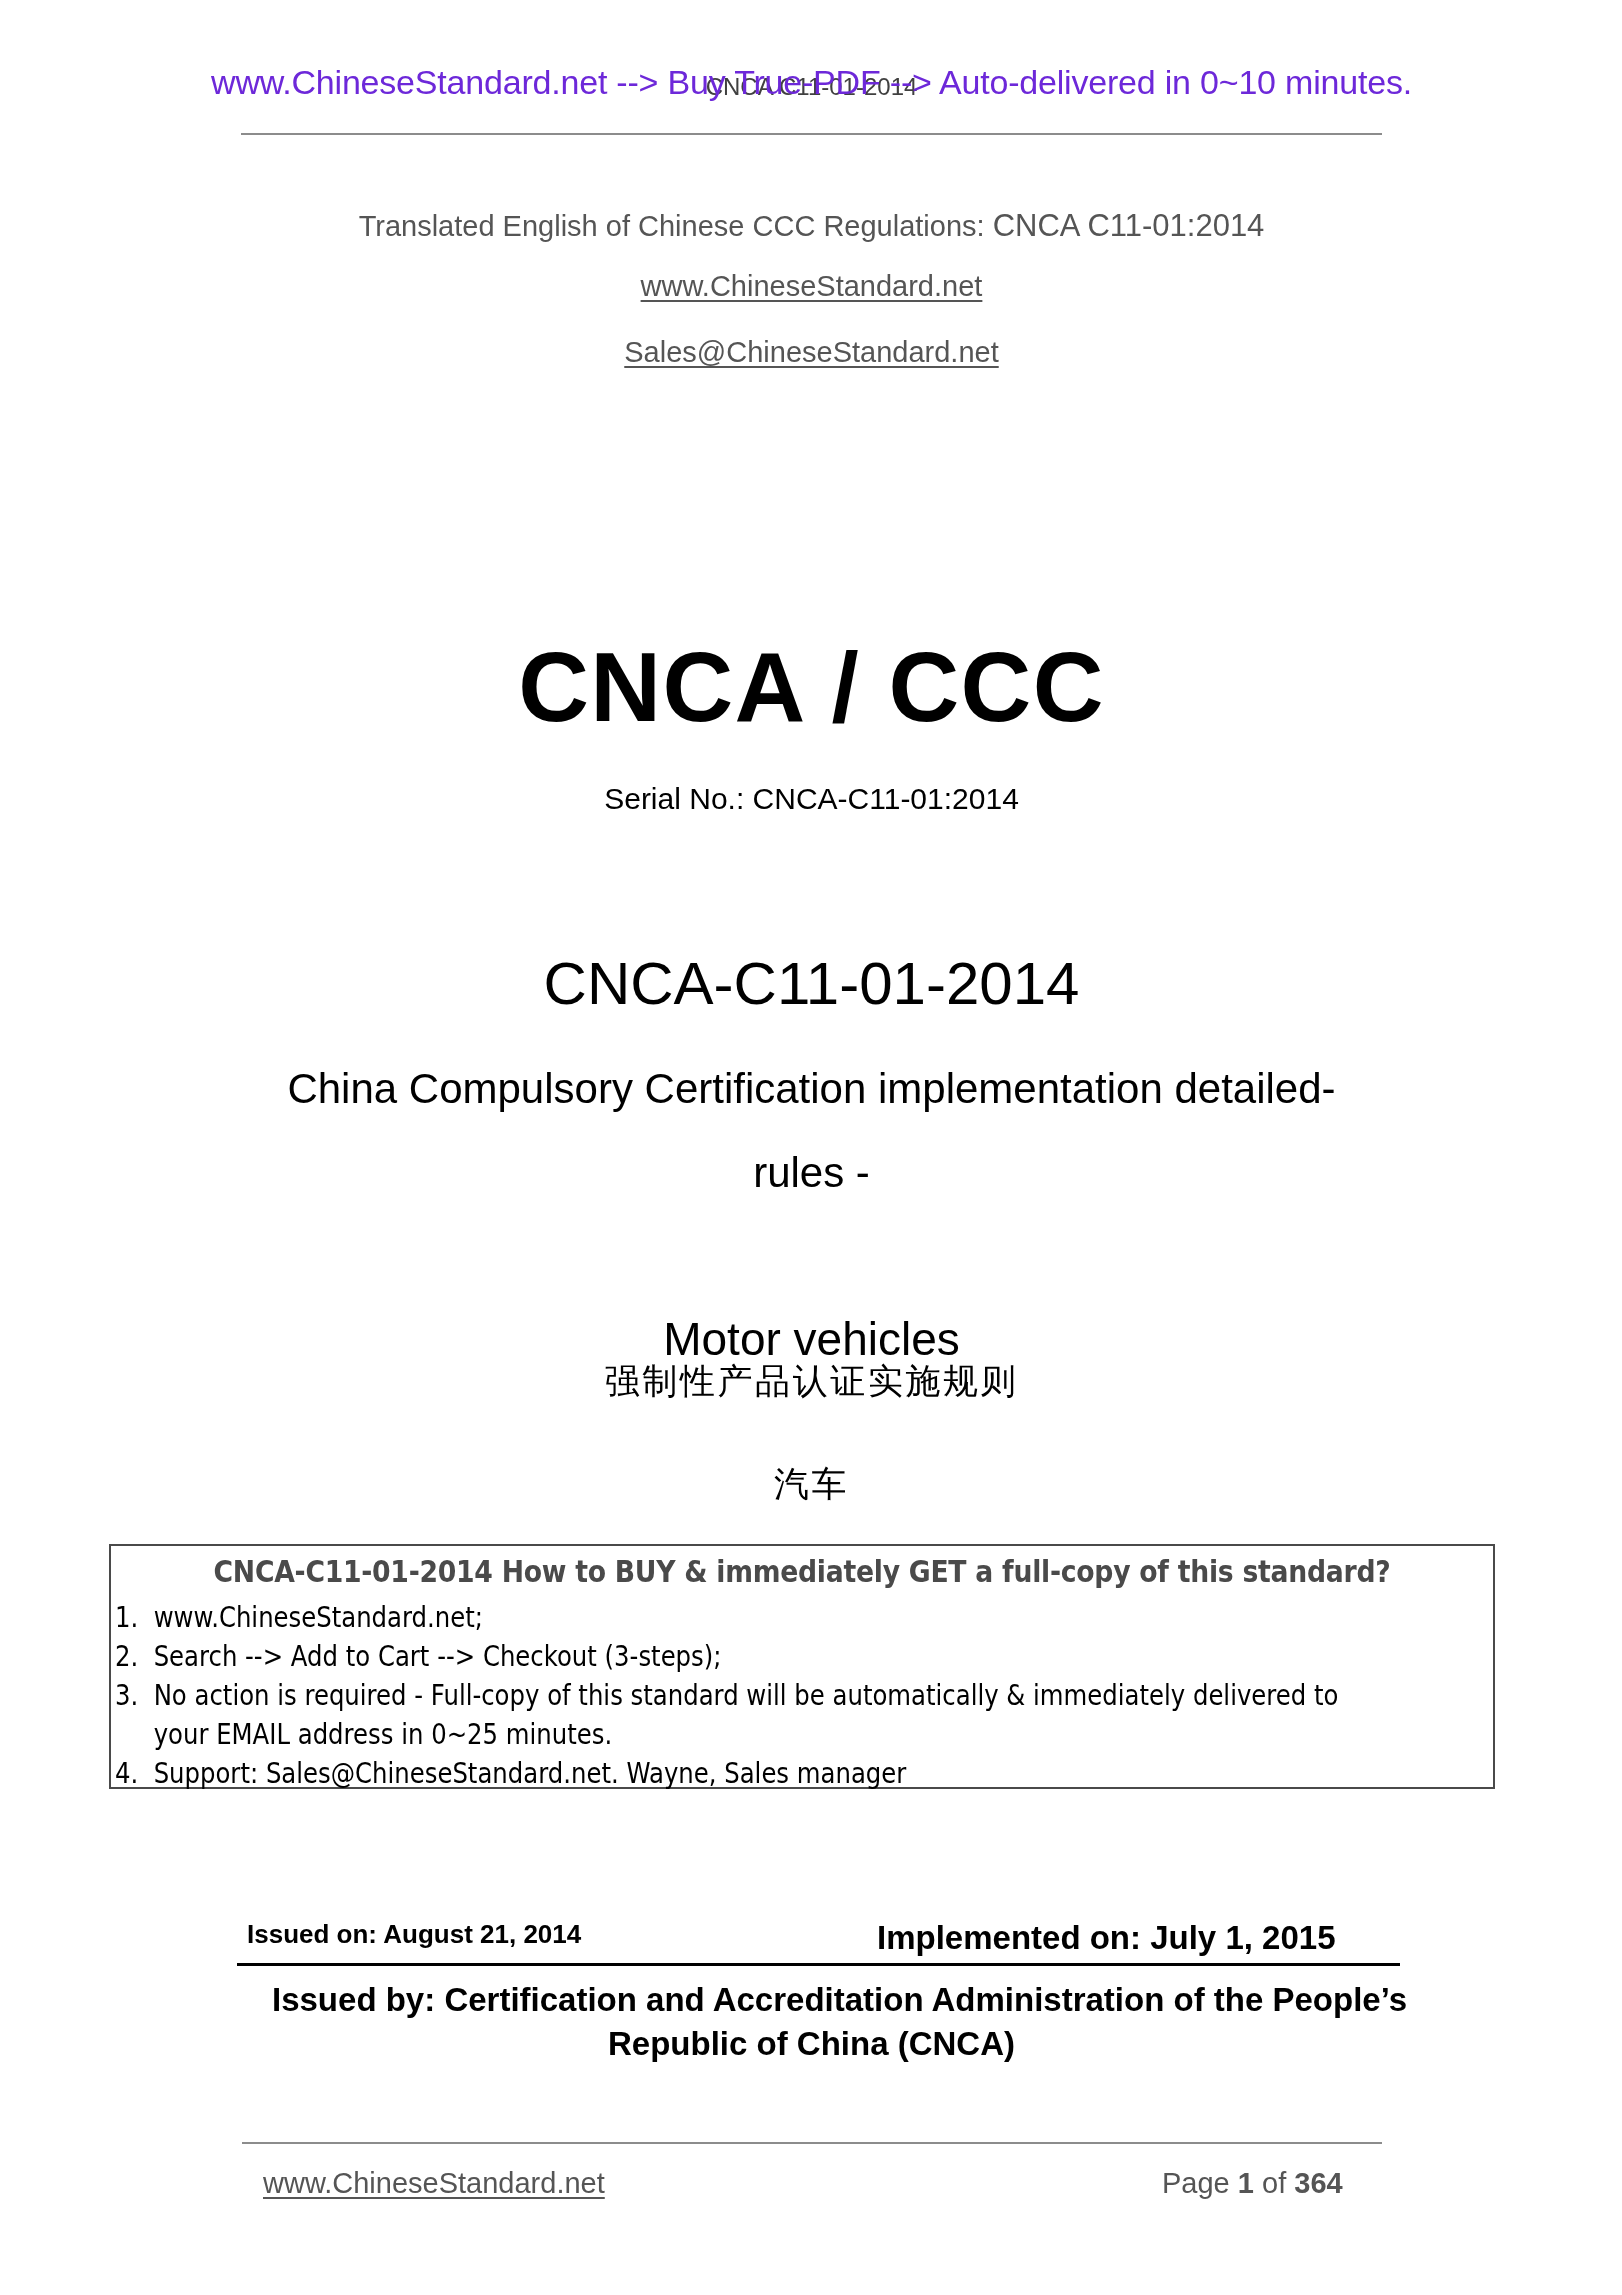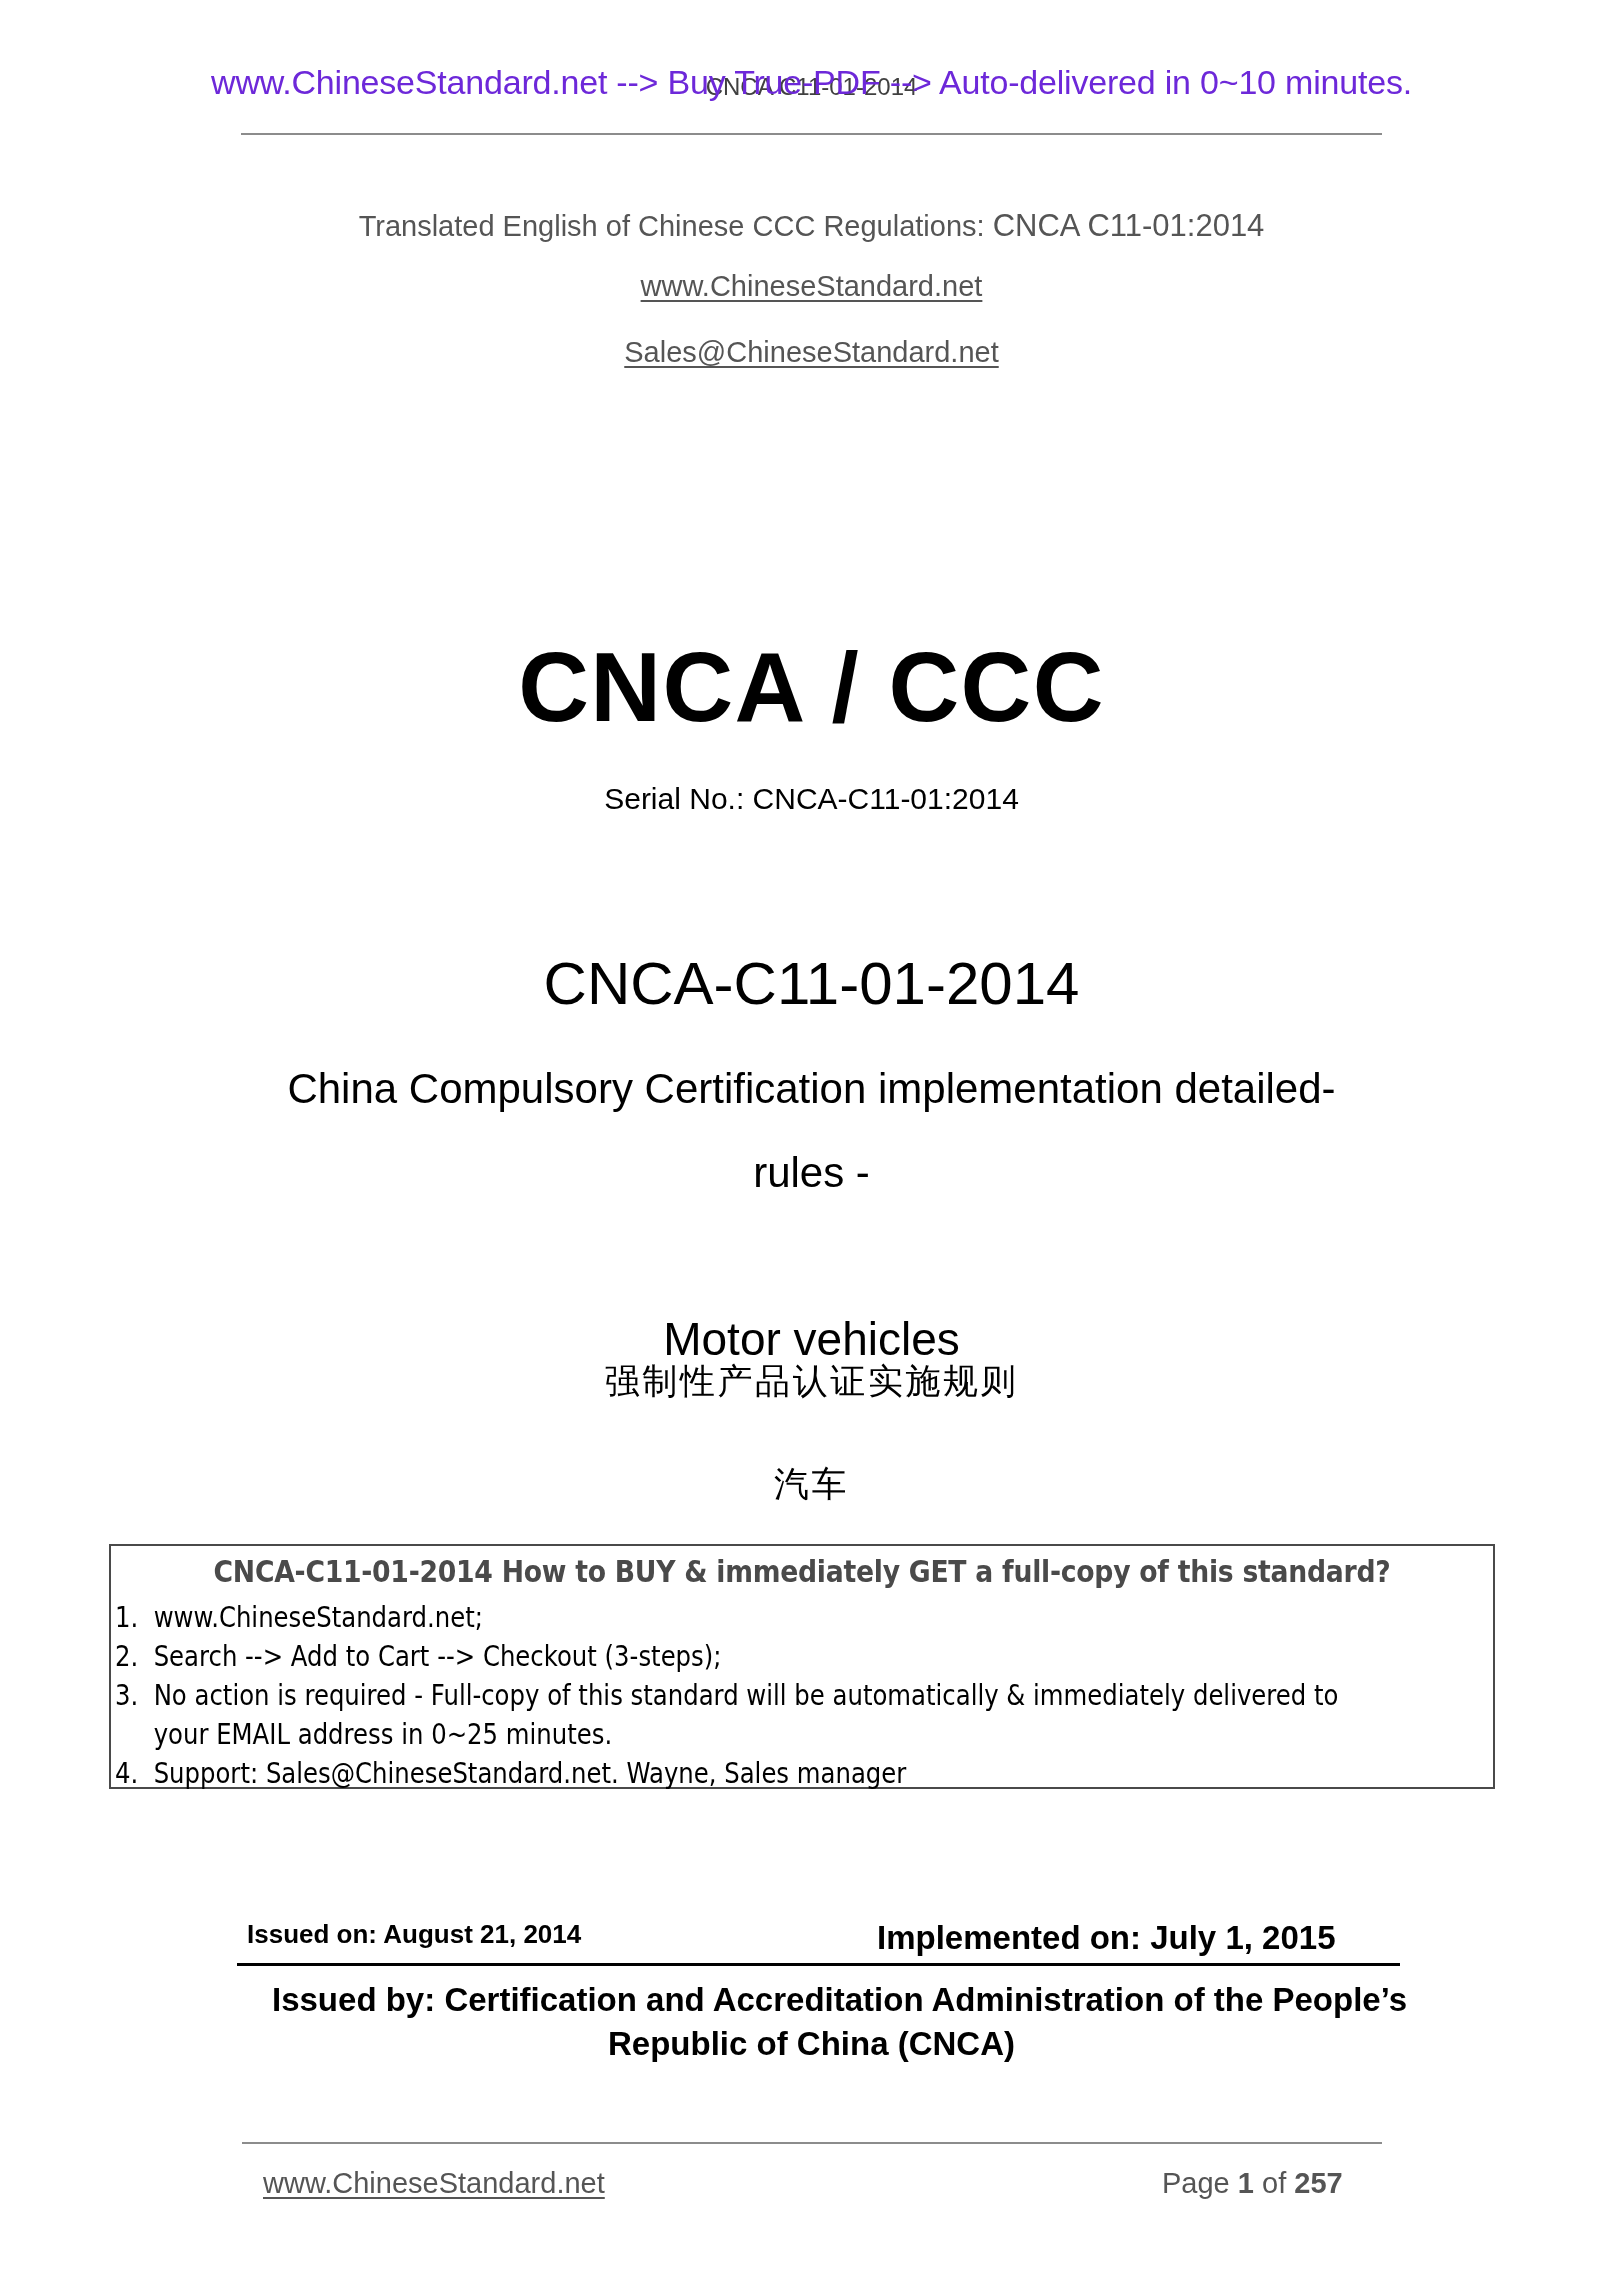--- a/index.html
+++ b/index.html
@@ -90,15 +90,15 @@
 <div class="abs rule-mid"></div>
 <div class="abs center issued-by-1">Issued by: Certification and Accreditation Administration of the People’s</div>
 <div class="abs center issued-by-2">Republic of China (CNCA)</div>
 
 <div class="abs rule-bottom"></div>
 <a class="abs footer-link">www.ChineseStandard.net</a>
 <div class="abs footer-page">
   <span>Page</span>
   <b>1</b>
   <span>of</span>
-  <b>257</b>
+  <b>364</b>
 </div>
 
 
 </body></html>

